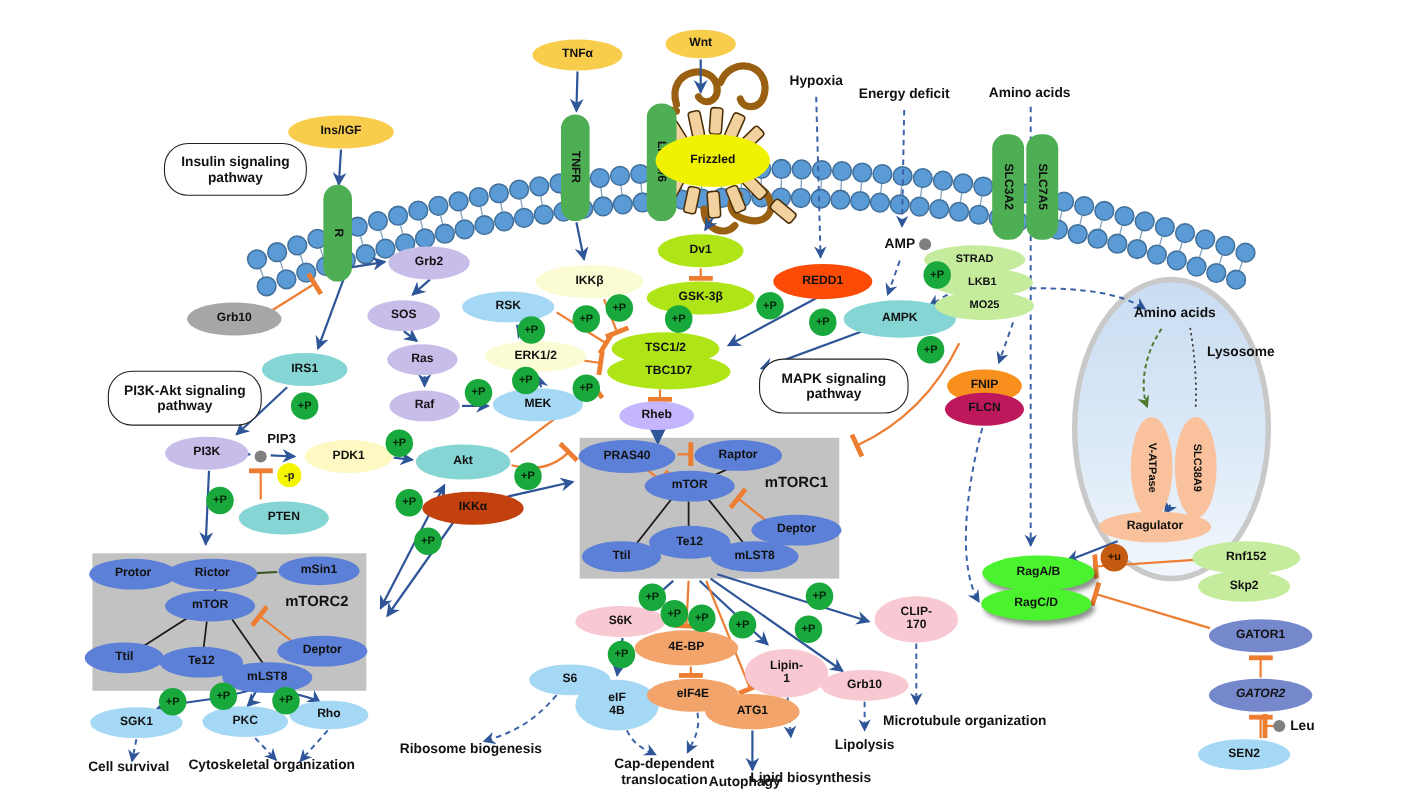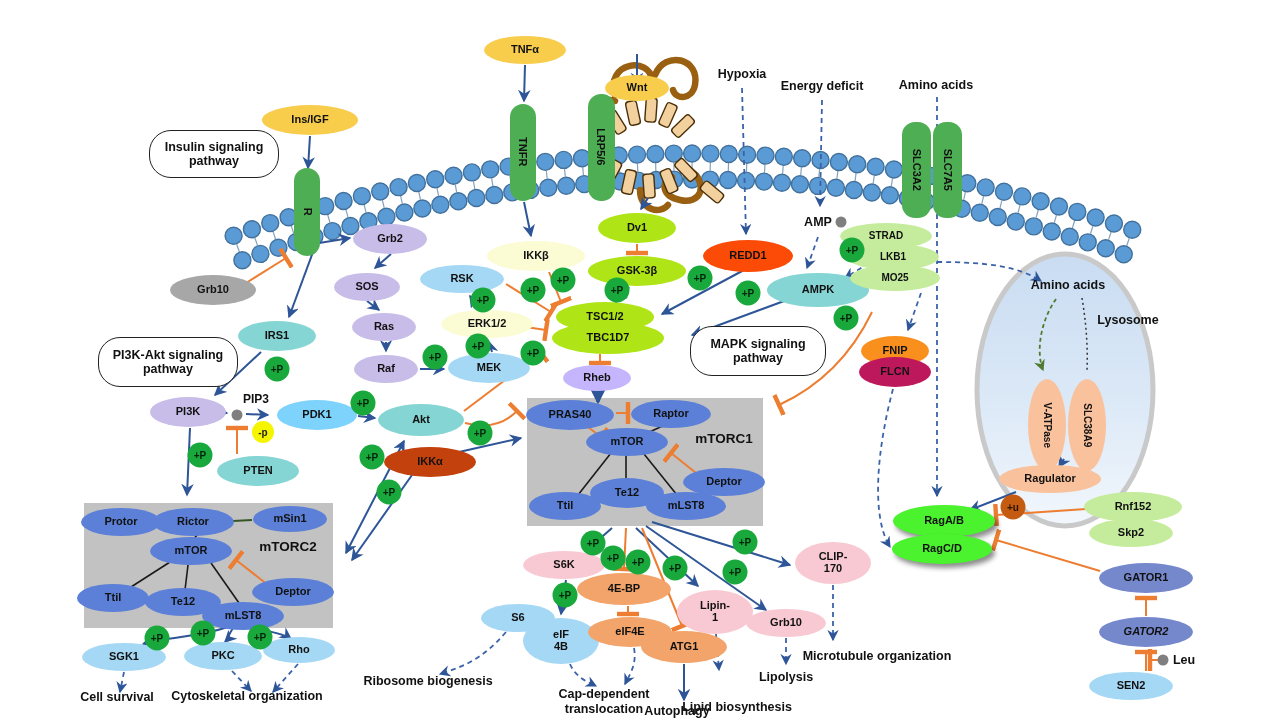--- a/index.html
+++ b/index.html
@@ -361,33 +361,34 @@
 
   <div class="dot" style="left:237px;top:415px;"></div>
   <div class="dot" style="left:841px;top:222px;"></div>
   <div class="dot" style="left:1163px;top:660px;"></div>
 
   <div class="tok u" style="left:1013px;top:507px;">+u</div>
   <div class="tok d" style="left:263px;top:432px;">-p</div>
 
 <div class="node" style="left: 262px; top: 105px; width: 96px; height: 30px; background: rgb(247, 205, 75);">Ins/IGF</div>
     <div class="node" style="left: 484px; top: 36px; width: 82px; height: 28px; background: rgb(247, 205, 75);">TNFα</div>
-    <div class="node" style="left: 605px; top: 27px; width: 64px; height: 26px; background: rgb(247, 205, 75); margin-top: 48px;">Wnt</div>
+    <div class="node" style="left: 605px; top: 27px; width: 64px; height: 26px; background: rgb(247, 205, 75);">Wnt</div>
     <div class="node rect" style="left: 294px; top: 168px; width: 26px; height: 88px; background: rgb(78, 174, 83);"><span class="vlab">R</span></div>
     <div class="node rect" style="left: 510px; top: 103.5px; width: 26px; height: 97px; background: rgb(78, 174, 83);"><span class="vlab">TNFR</span></div>
     <div class="node rect" style="left: 587.5px; top: 93.5px; width: 27px; height: 107px; background: rgb(78, 174, 83);"><span class="vlab">LRP5/6</span></div>
     <div class="node rect" style="left: 901.5px; top: 122px; width: 29px; height: 96px; background: rgb(78, 174, 83);"><span class="vlab">SLC3A2</span></div>
     <div class="node rect" style="left: 932.5px; top: 122px; width: 29px; height: 96px; background: rgb(78, 174, 83);"><span class="vlab">SLC7A5</span></div>
+    <div class="node" style="left: 596px; top: 122px; width: 104px; height: 48px; background: rgb(241, 241, 2);">Frizzled</div>
     <div class="node" style="left: 353px; top: 224px; width: 74px; height: 30px; background: rgb(200, 188, 233);">Grb2</div>
     <div class="node" style="left: 334px; top: 273px; width: 66px; height: 28px; background: rgb(200, 188, 233);">SOS</div>
     <div class="node" style="left: 352px; top: 313px; width: 64px; height: 28px; background: rgb(200, 188, 233);">Ras</div>
     <div class="node" style="left: 354px; top: 355px; width: 64px; height: 28px; background: rgb(200, 188, 233);">Raf</div>
     <div class="node" style="left: 150px; top: 397px; width: 76px; height: 30px; background: rgb(200, 188, 233);">PI3K</div>
     <div class="node" style="left: 238px; top: 321px; width: 78px; height: 30px; background: rgb(132, 213, 211);">IRS1</div>
-    <div class="node" style="left: 277px; top: 400px; width: 80px; height: 30px; background: #7dd3fc;">PDK1</div>
+    <div class="node" style="left: 277px; top: 400px; width: 80px; height: 30px; background: #fef9c3;">PDK1</div>
     <div class="node" style="left: 378px; top: 404px; width: 86px; height: 32px; background: rgb(132, 213, 211);">Akt</div>
     <div class="node" style="left: 217px; top: 456px; width: 82px; height: 30px; background: rgb(132, 213, 211);">PTEN</div>
     <div class="node" style="left: 767px; top: 273px; width: 102px; height: 34px; background: rgb(132, 213, 211); text-align: right;">AMPK</div>
     <div class="node" style="left: 420px; top: 265px; width: 84px; height: 28px; background: rgb(165, 216, 244);">RSK</div>
     <div class="node" style="left: 448px; top: 353px; width: 82px; height: 30px; background: rgb(165, 216, 244);">MEK</div>
     <div class="node" style="left: 481px; top: 604px; width: 74px; height: 28px; background: rgb(165, 216, 244);">S6</div>
     <div class="node" style="left: 523px; top: 618px; width: 76px; height: 46px; background: rgb(165, 216, 244);">eIF
 4B</div>
     <div class="node" style="left: 82px; top: 643px; width: 84px; height: 28px; background: rgb(165, 216, 244);">SGK1</div>
     <div class="node" style="left: 184px; top: 642px; width: 78px; height: 28px; background: rgb(165, 216, 244);">PKC</div>

